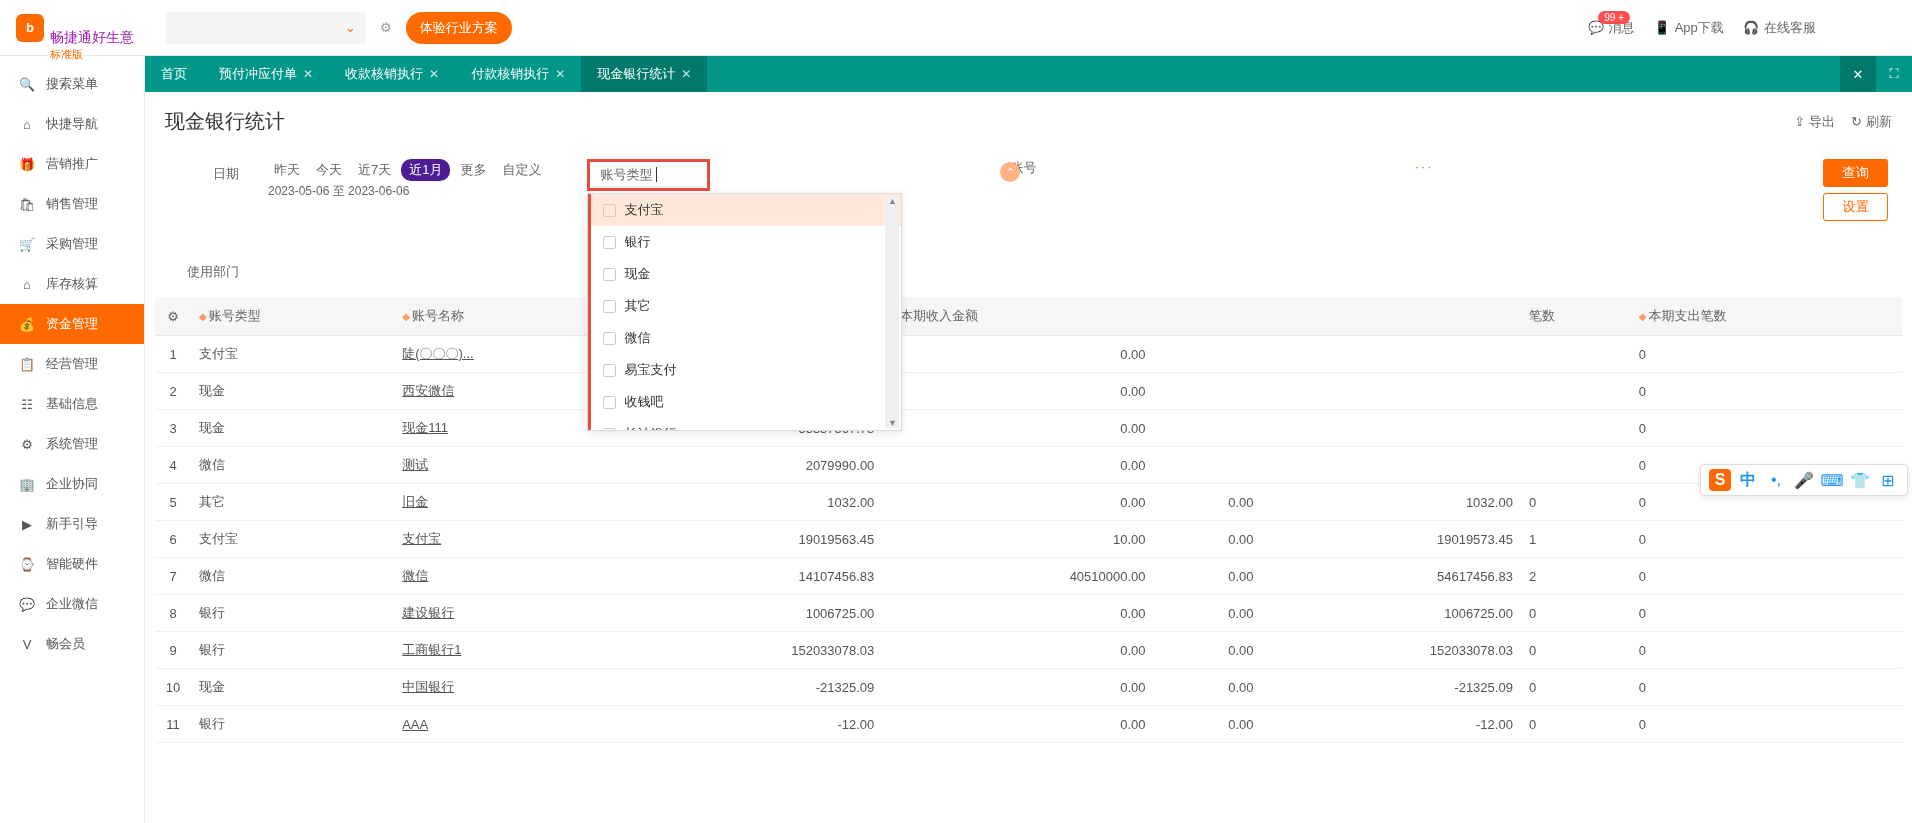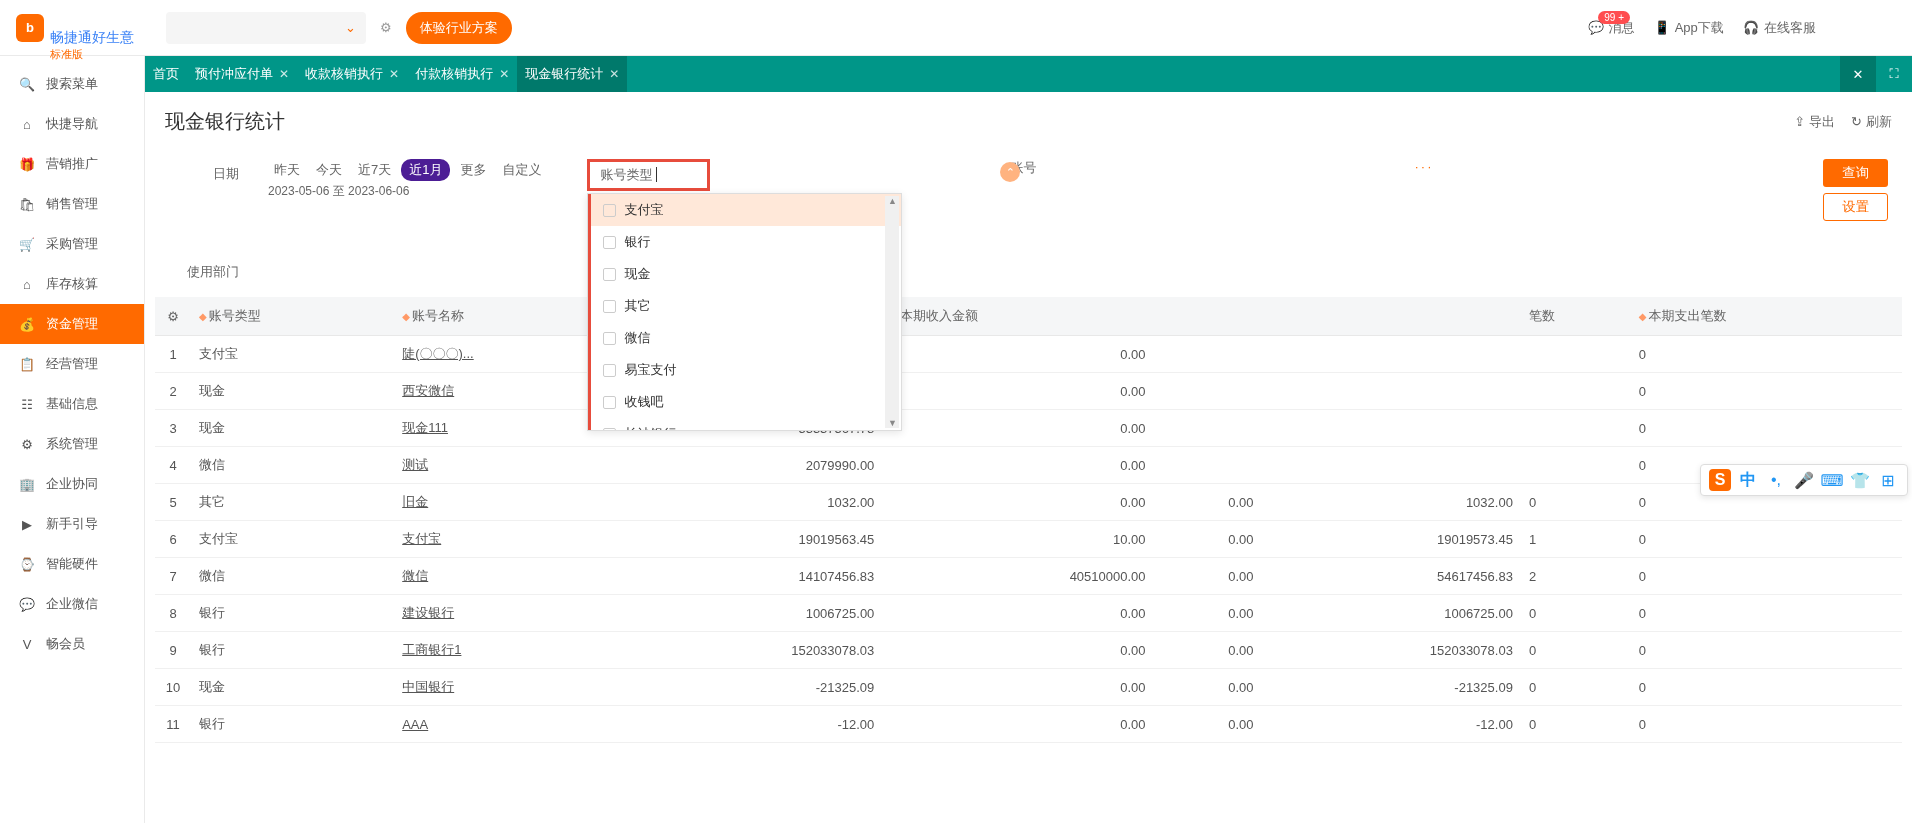--- a/index.html
+++ b/index.html
@@ -2,21 +2,21 @@
 <html><head>
   <meta charset="utf-8">
   <style>
     * { margin: 0; padding: 0; box-sizing: border-box; font-family: "Microsoft YaHei", Arial, sans-serif; }
     body { background: #fff; font-size: 13px; color: #333; }
     
     
     .top-bar { display: flex; align-items: center; height: 56px; border-bottom: 1px solid #eaeaea; padding: 0 16px; }
     .logo-area { display: flex; align-items: center; width: 130px; }
     .logo-icon { width: 28px; height: 28px; background: #ff6a00; border-radius: 6px; display: flex; align-items: center; justify-content: center; color: #fff; font-weight: bold; margin-right: 6px; }
-    .logo-text { color: #3b82f6; font-size: 14px; font-weight: 500; margin-top: 36px; }
+    .logo-text { color: #a21caf; font-size: 14px; font-weight: 500; margin-top: 36px; }
     .logo-sub { color: #ff6a00; font-size: 11px; }
     .company-select { margin-left: 20px; width: 200px; height: 32px; background: #f5f5f5; border-radius: 4px; display: flex; align-items: center; padding: 0 10px; color: #999; }
     .chevron { margin-left: auto; color: #ff6a00; }
     .gear-icon { margin: 0 14px; color: #999; cursor: pointer; }
     .experience-btn { background: #ff6a00; color: #fff; border: none; padding: 7px 14px; border-radius: 16px; cursor: pointer; font-size: 13px; }
     .top-right { margin-left: auto; display: flex; align-items: center; gap: 20px; color: #666; }
     .top-right-item { display: flex; align-items: center; gap: 4px; cursor: pointer; position: relative; }
     .badge { position: absolute; top: -8px; left: 10px; background: #ff4d4f; color: #fff; font-size: 10px; padding: 1px 6px; border-radius: 8px; }
     
     
@@ -26,21 +26,21 @@
     .sidebar { width: 145px; border-right: 1px solid #eaeaea; padding-top: 8px; overflow-y: auto; }
     .sidebar-item { display: flex; align-items: center; padding: 11px 18px; color: #555; cursor: pointer; gap: 10px; }
     .sidebar-item.active { background: #ff6a00; color: #fff; }
     .sidebar-icon { width: 18px; height: 18px; display: inline-flex; align-items: center; justify-content: center; }
     
     
     .main { flex: 1; display: flex; flex-direction: column; background: #fff; overflow: hidden; }
     
     
     .tabs-bar { background: #009688; display: flex; align-items: center; height: 36px; position: relative; }
-    .tab { padding: 0 8px; height: 36px; display: flex; align-items: center; color: #fff; cursor: pointer; gap: 6px; font-size: 13px; }
+    .tab { padding: 0 16px; height: 36px; display: flex; align-items: center; color: #fff; cursor: pointer; gap: 6px; font-size: 13px; }
     .tab.active { background: #00796b; }
     .tab-close { font-size: 12px; opacity: 0.8; }
     .tabs-right { margin-left: auto; display: flex; }
     .tabs-right-btn { width: 36px; height: 36px; display: flex; align-items: center; justify-content: center; color: #fff; cursor: pointer; }
     .tabs-right-btn.close { background: #00796b; }
     
     
     .page-header { display: flex; align-items: center; padding: 16px 20px; }
     .page-title { font-size: 20px; font-weight: 500; color: #333; }
     .header-actions { margin-left: auto; display: flex; gap: 16px; color: #666; }

